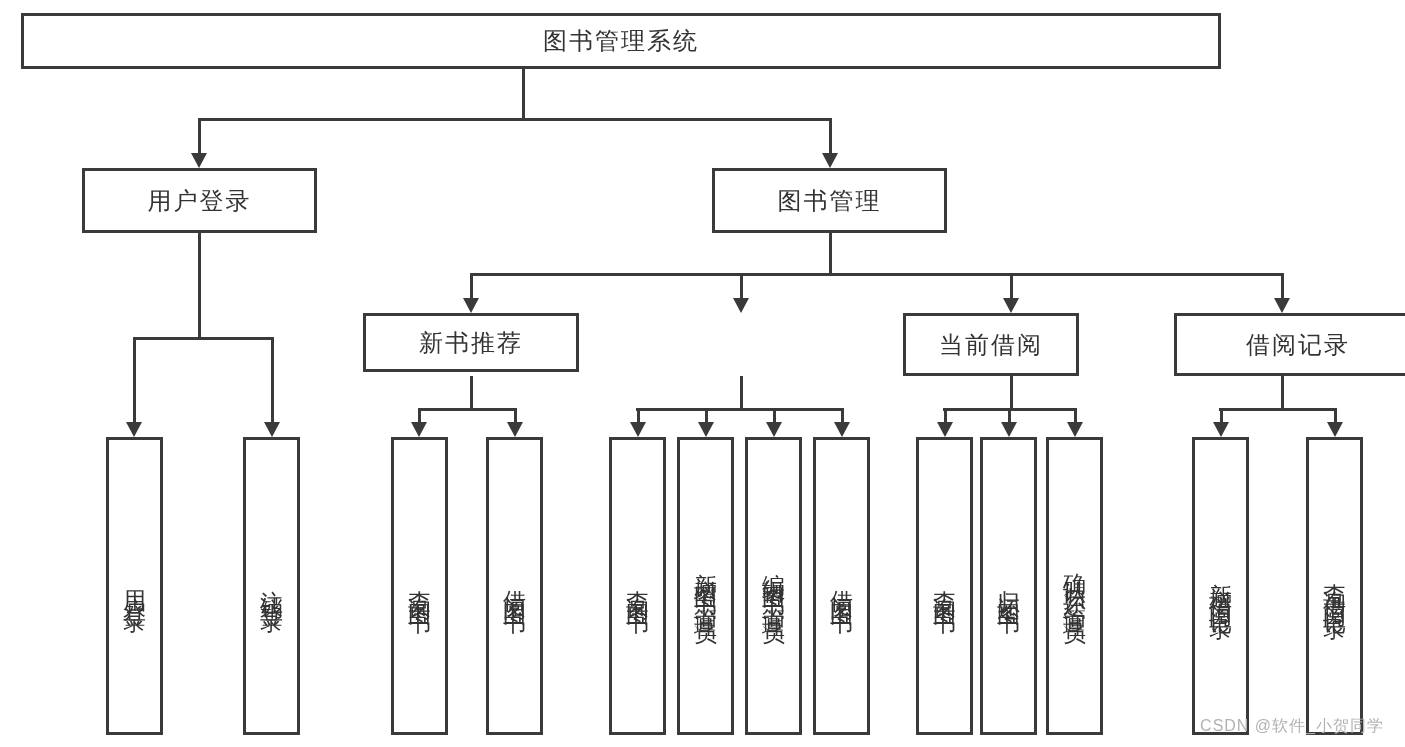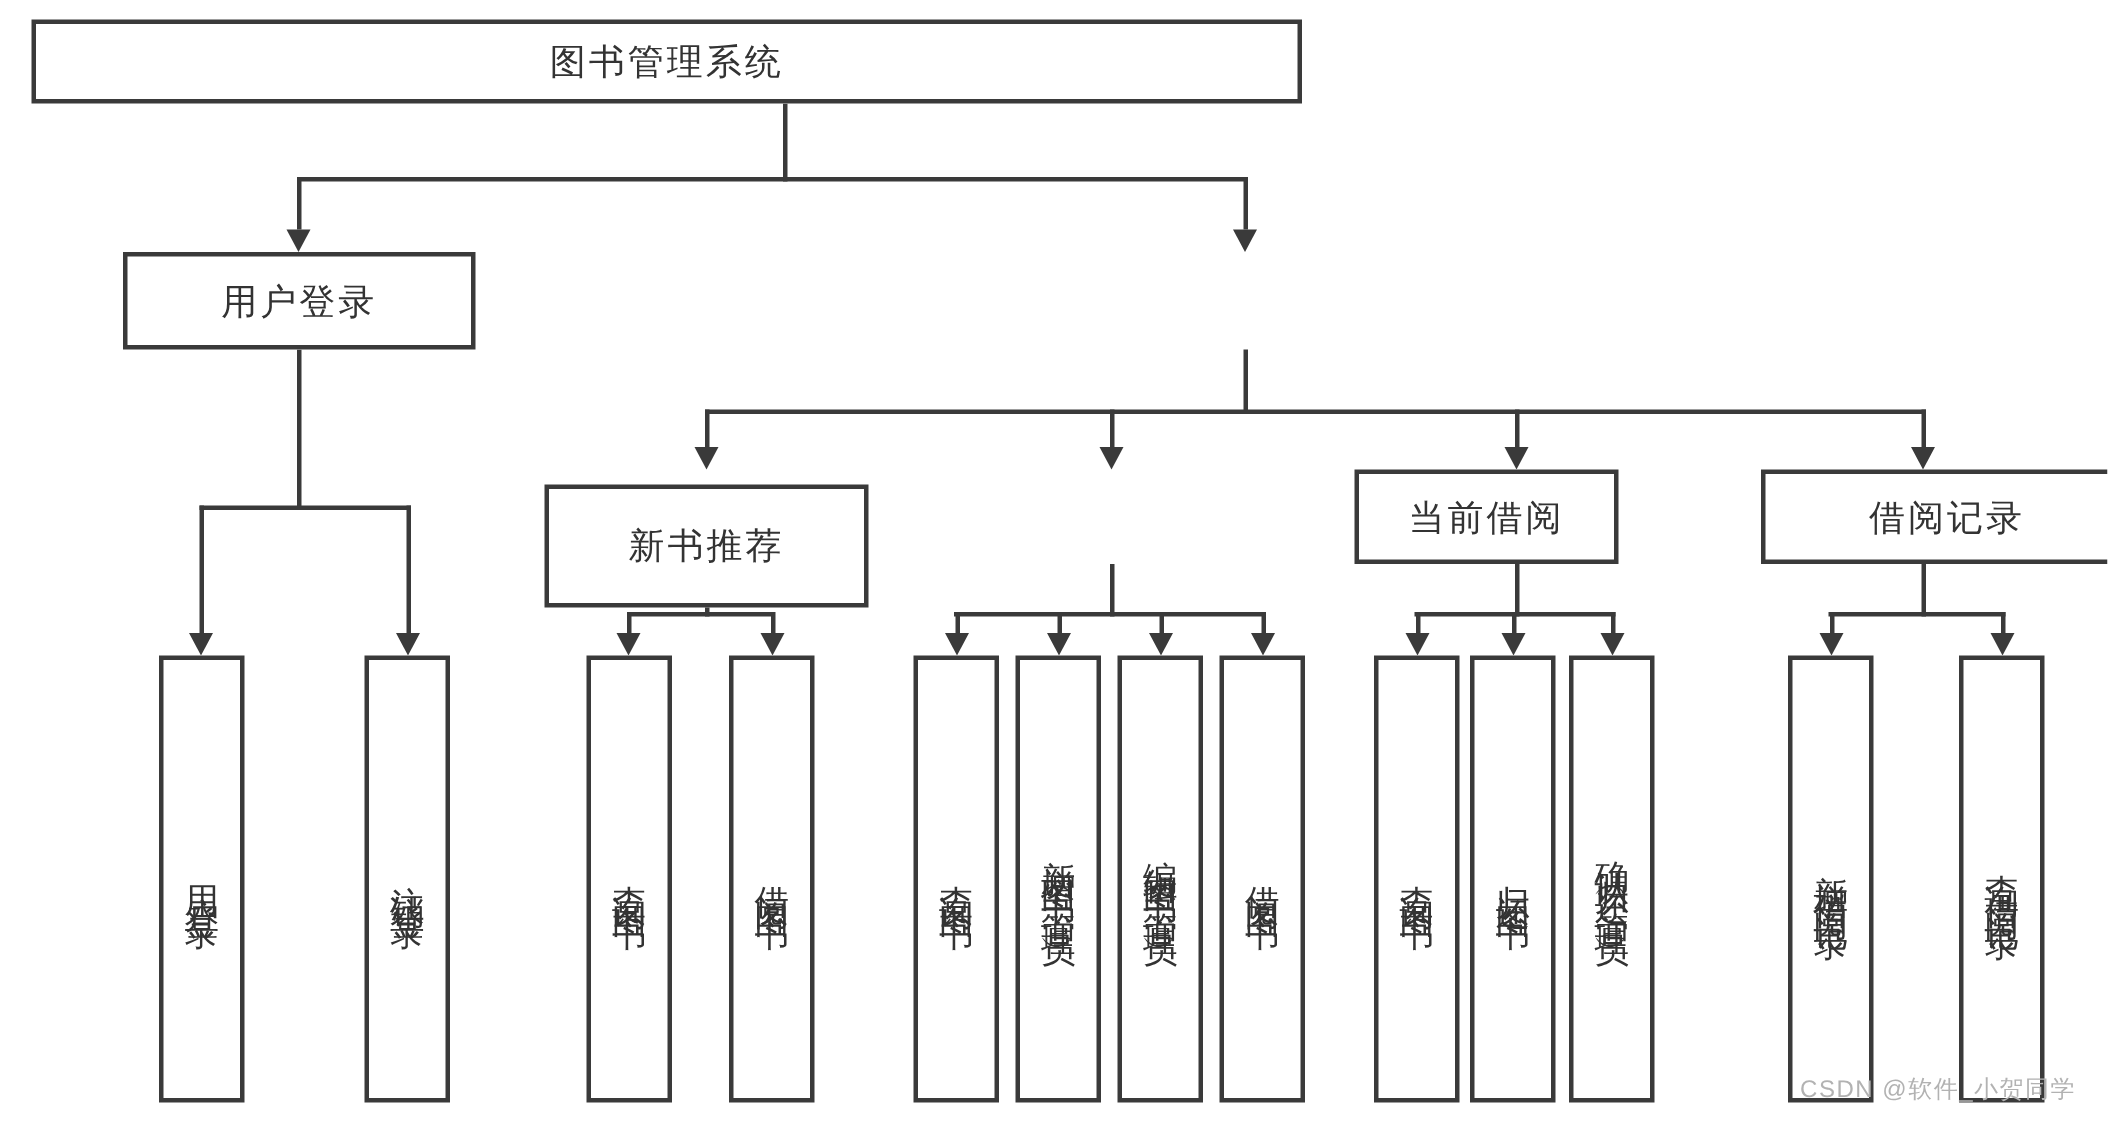--- a/index.html
+++ b/index.html
@@ -107,25 +107,26 @@
   <div class="hline" style="left:943px; top:408px; width:134px;"></div>
   <div class="arrow" style="left:945px; top:408px; height:14px;"></div>
   <div class="arrow" style="left:1009px; top:408px; height:14px;"></div>
   <div class="arrow" style="left:1075px; top:408px; height:14px;"></div>
 
   <div class="vline" style="left:1282px; top:376px; height:35px;"></div>
   <div class="hline" style="left:1219px; top:408px; width:118px;"></div>
   <div class="arrow" style="left:1221px; top:408px; height:14px;"></div>
   <div class="arrow" style="left:1335px; top:408px; height:14px;"></div>
 
-  <div class="box" style="left:21px; top:13px; width:847px; height:56px;">图书管理系统</div>
+  <div class="box" style="left:21px; top:13px; width:1200px; height:56px;">图书管理系统</div>
 
   <div class="box" style="left:82px; top:168px; width:235px; height:65px;">用户登录</div>
+  <div class="box" style="left:712px; top:168px; width:235px; height:65px;">图书管理</div>
 
-  <div class="box" style="left:363px; top:323px; width:216px; height:82px;">新书推荐</div>
+  <div class="box" style="left:363px; top:313px; width:216px; height:59px;">新书推荐</div>
   <div class="box" style="left:903px; top:313px; width:176px; height:63px;">当前借阅</div>
   <div class="box" style="left:1174px; top:313px; width:248px; height:63px;">借阅记录</div>
 
   <div class="box vbox" style="left:106px; top:437px; width:57px; height:298px;">用户登录</div>
   <div class="box vbox" style="left:243px; top:437px; width:57px; height:298px;">注销登录</div>
 
   <div class="box vbox" style="left:391px; top:437px; width:57px; height:298px;">查询图书</div>
   <div class="box vbox" style="left:486px; top:437px; width:57px; height:298px;">借阅图书</div>
 
   <div class="box vbox" style="left:609px; top:437px; width:57px; height:298px;">查询图书</div>

